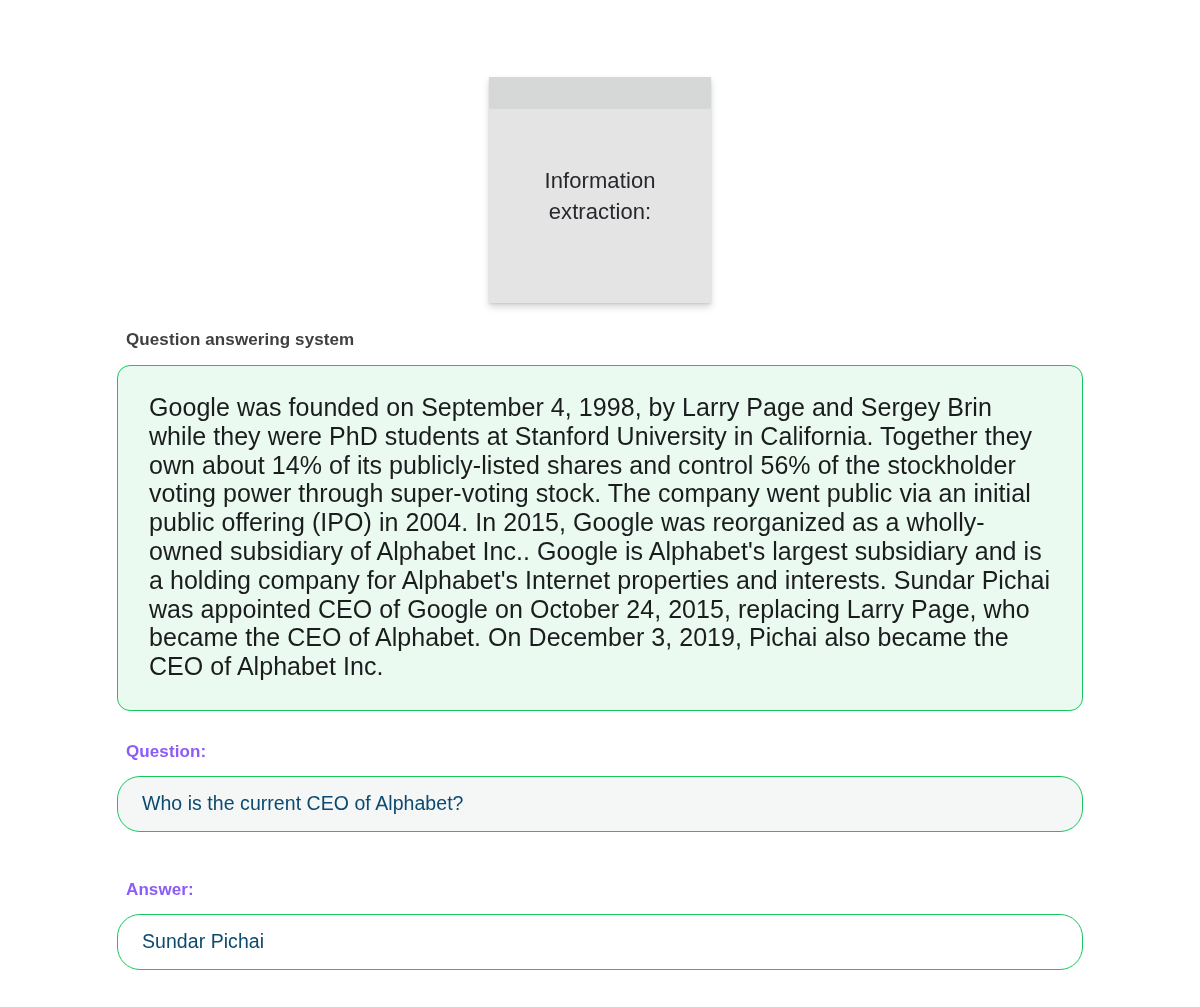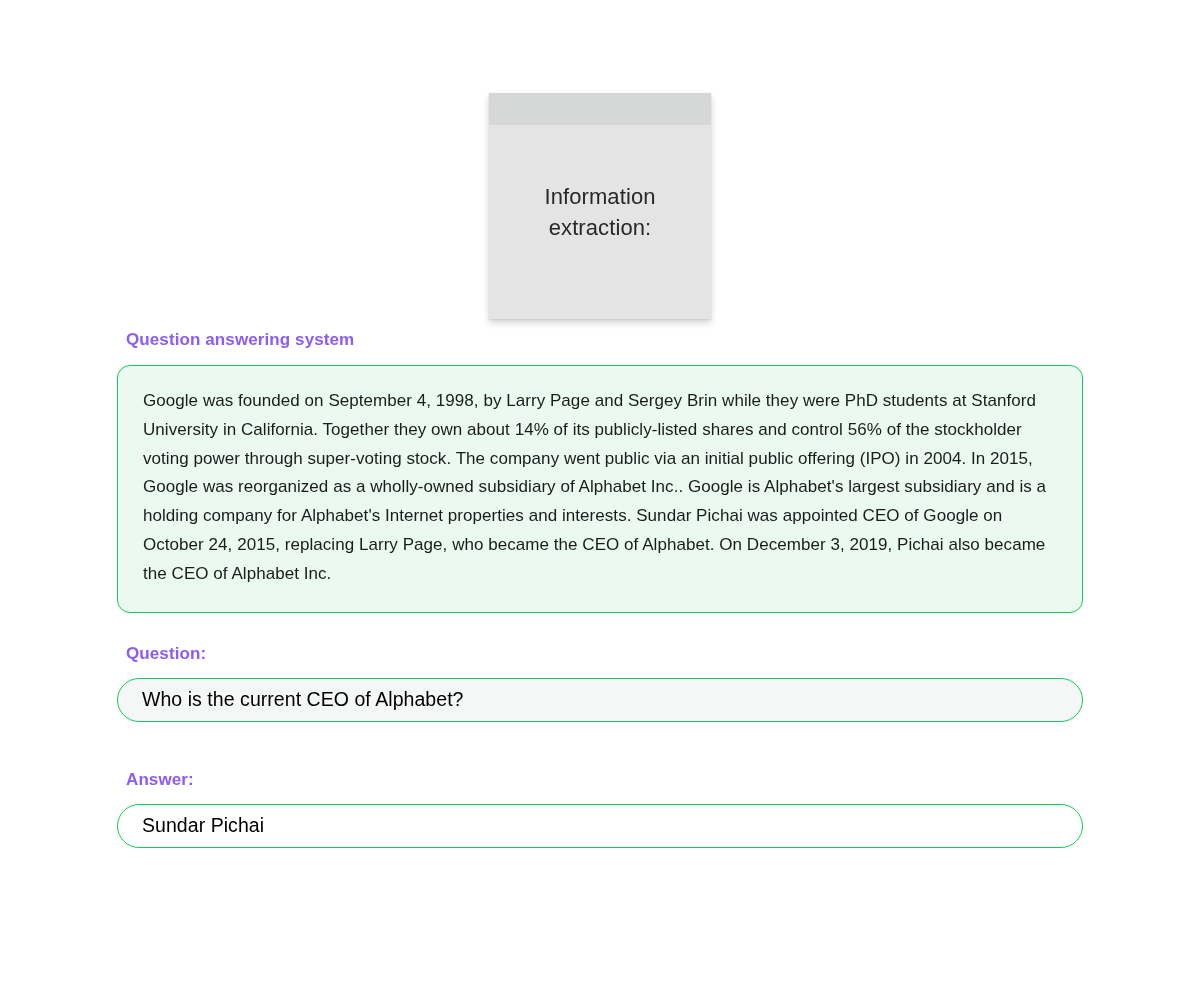--- a/index.html
+++ b/index.html
@@ -13,21 +13,21 @@
     font-family: "Liberation Sans", sans-serif;
     color: #1a1a1a;
     overflow: hidden;
     position: relative;
   }
 
   
   .card-zone {
     position: absolute;
     left: 0;
-    top: 16px;
+    top: 0;
     width: 1112px;
     height: 330px;
   }
   .info-card {
     position: absolute;
     left: 489px;
     top: 77px;
     width: 222px;
     height: 226px;
     background: #e4e4e4;
@@ -65,65 +65,65 @@
   .panel {
     position: absolute;
     left: 117px;
     top: 330px;
     width: 966px;
   }
 
   .section-title {
     font-size: 17px;
     font-weight: 700;
-    color: #8b5cf6;
+    color: #404040;
     letter-spacing: 0.1px;
     padding-left: 9px;
     margin: 0;
   }
 
   .context-box {
     margin-top: 15px;
     border: 1.6px solid #16c75f;
     background: #ebfaf0;
     border-radius: 13px;
     padding: 19px 22px 21px 23px;
     box-sizing: border-box;
   }
   .context-text {
-    font-size: 17px;
+    font-size: 25px;
     line-height: 28.8px;
     color: #1a1c1e;
-    margin: 2px;
+    margin: 8px;
     letter-spacing: 0.05px;
     text-align: left;
   }
 
   .field-label {
     font-size: 17px;
     font-weight: 700;
     color: #8b5cf6;
     letter-spacing: 0.1px;
     padding-left: 9px;
     margin: 0;
   }
   .label-question { margin-top: 31px; }
   .label-answer   { margin-top: 48px; }
 
   .field-box {
     margin-top: 14px;
     border: 1.6px solid #16c75f;
     border-radius: 23px;
-    height: 44px;
+    height: 56px;
     display: flex;
     align-items: center;
     padding: 0 24px;
     box-sizing: border-box;
     font-size: 19.5px;
-    color: #000000;
+    color: #0c4a6e;
     letter-spacing: 0.05px;
   }
   .field-box.filled  { background: #f5f6f6; }
   .field-box.plain   { background: #ffffff; }
 </style>
 </head>
 <body>
 
 <div class="card-zone">
   <div class="info-card">

